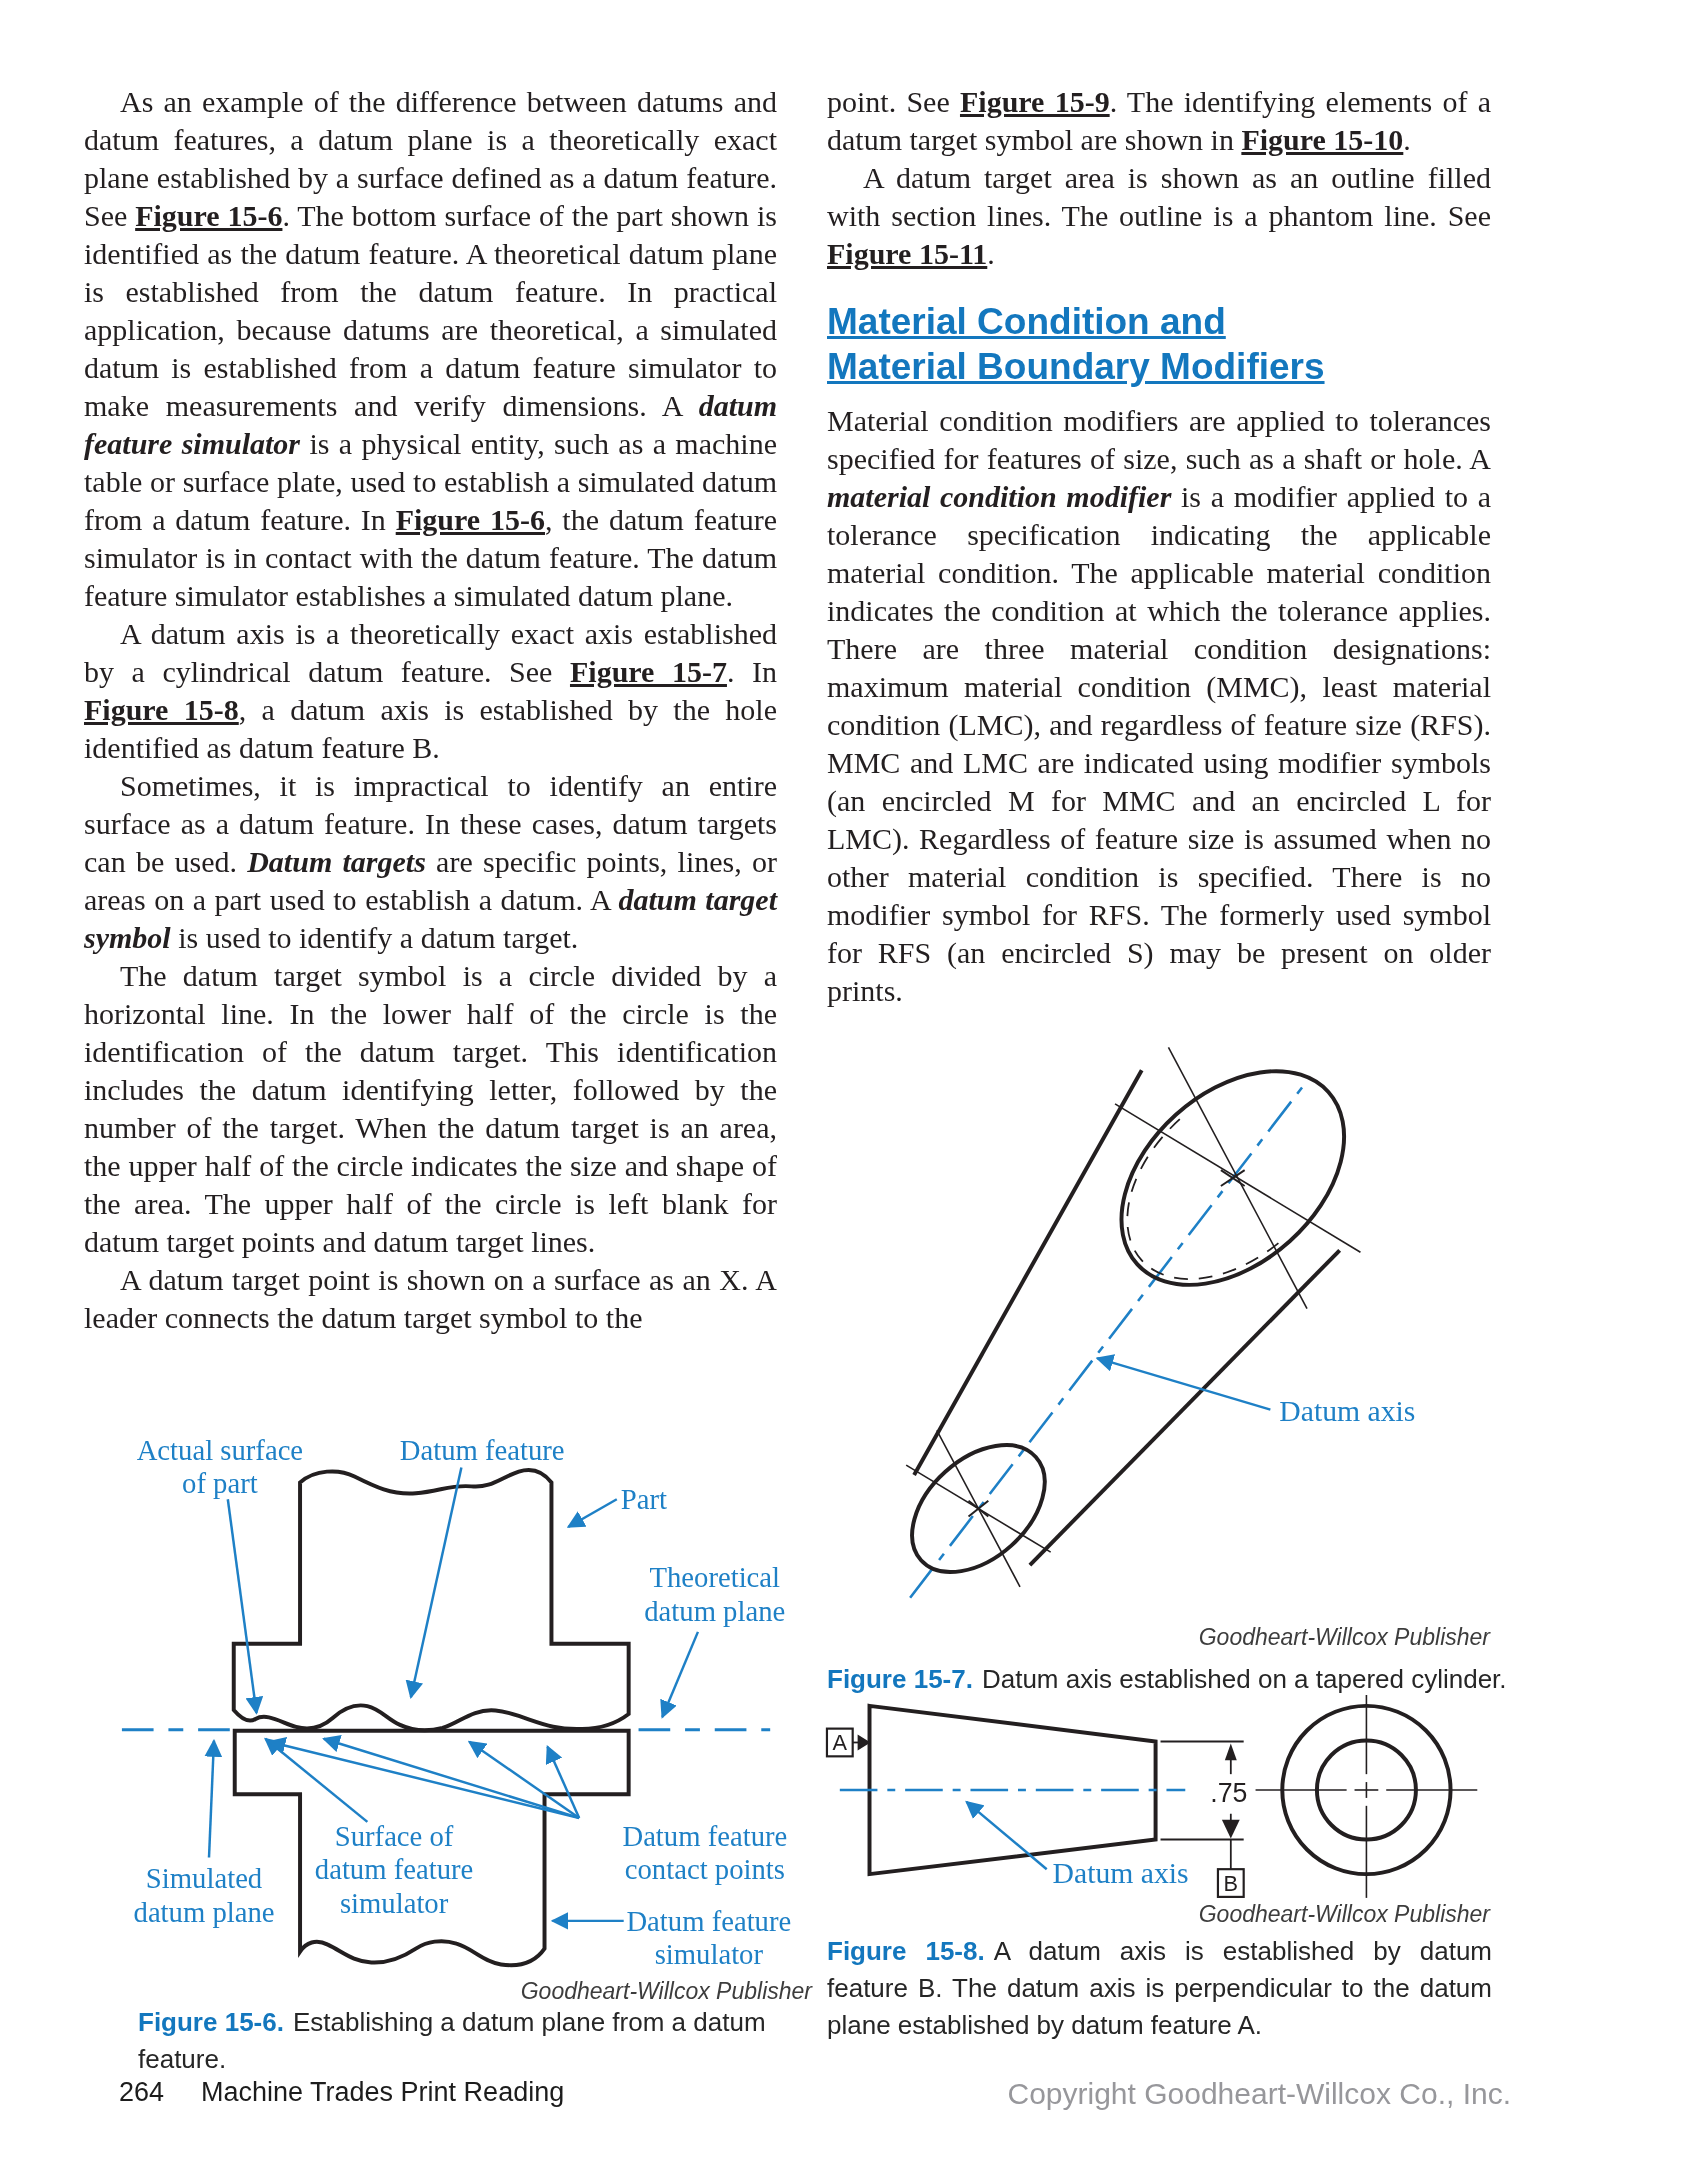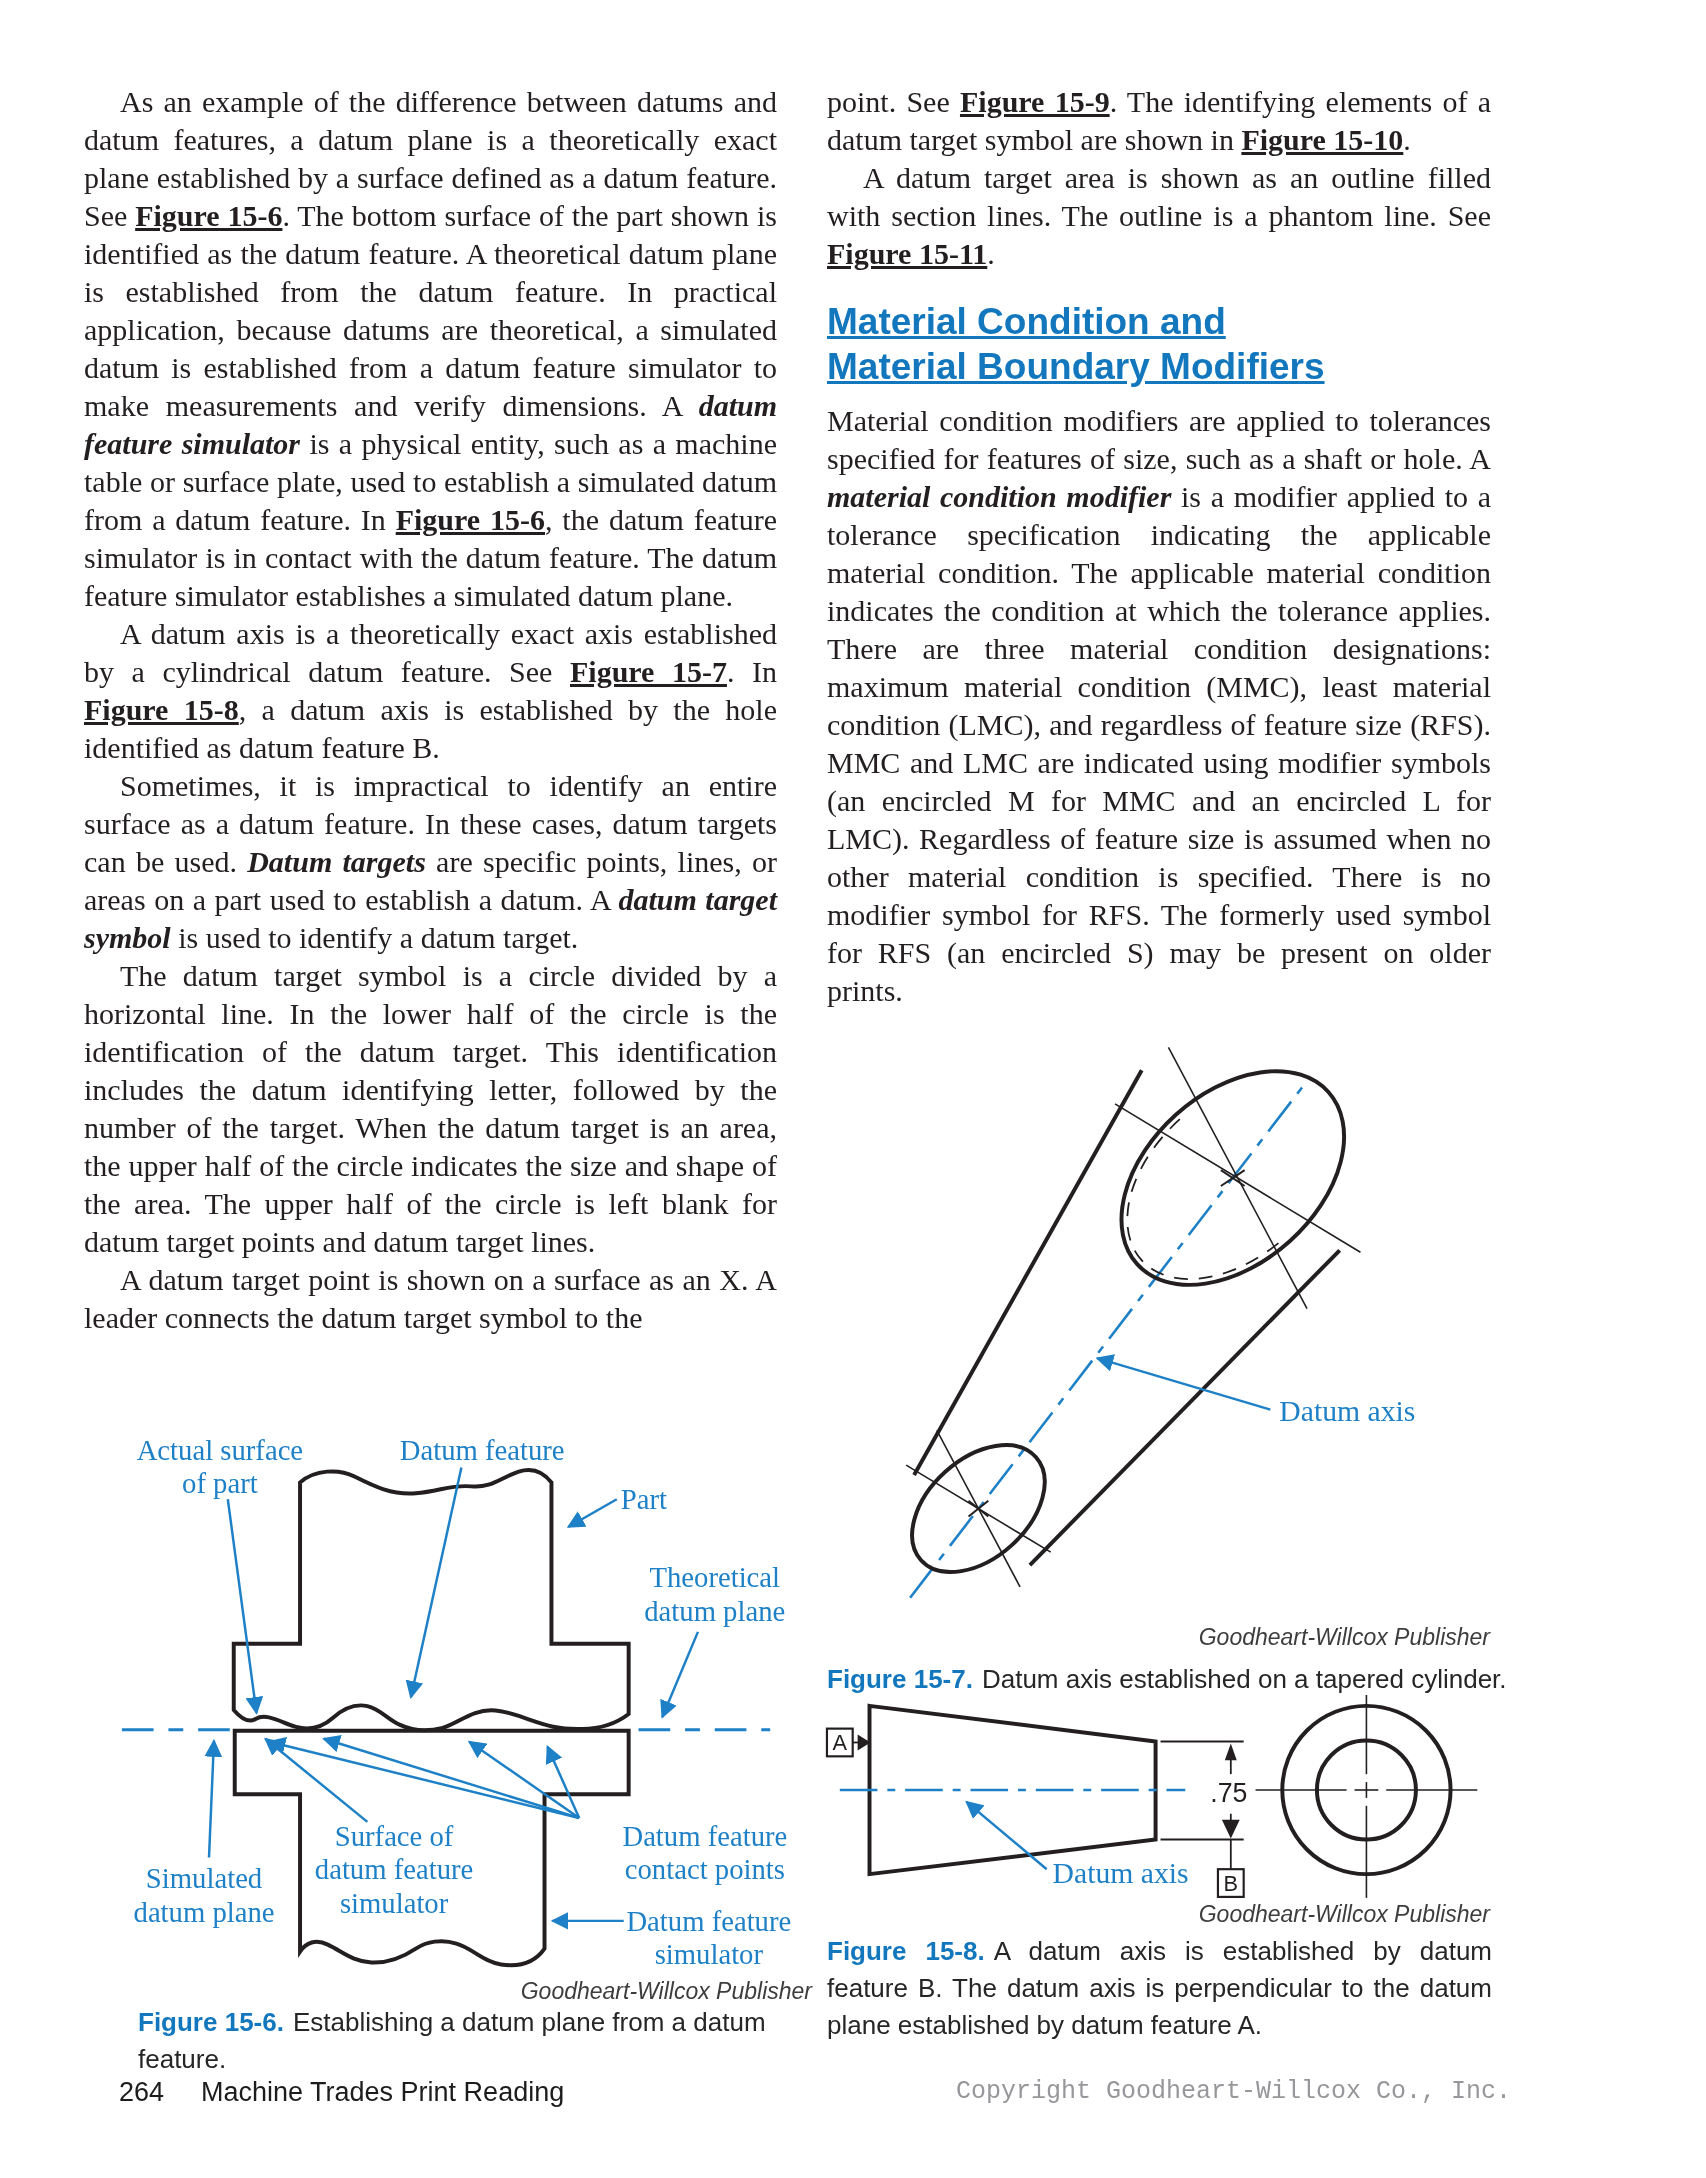--- a/index.html
+++ b/index.html
@@ -24,21 +24,21 @@
            line-height:45px;color:var(--accent);text-align:left;margin:26px 0 13px 0;text-decoration:underline;}
   .fig{position:absolute;}
   .fig svg{display:block;}
   .fig-credit{position:absolute;font-family:"Liberation Sans",sans-serif;font-style:italic;
               font-size:23px;color:var(--credit);text-align:right;}
   .fig-caption{position:absolute;font-family:"Liberation Sans",sans-serif;font-size:26px;
                line-height:37px;color:var(--caption);}
   .fig-caption .cap-label{color:var(--accent);font-weight:bold;margin-right:9px;}
   .fig-caption.just{text-align:justify;}
   .footer-item{position:absolute;font-family:"Liberation Sans",sans-serif;font-size:27px;color:#1c1c1c;}
-  .footer-copy{position:absolute;font-family:Liberation Mono, monospace;font-size:25px;color:var(--copy);
+  .footer-copy{position:absolute;font-family:Liberation Sans, sans-serif;font-size:30px;color:var(--copy);
                right:204px;text-align:right;}
   
   .ink{stroke:#231F20;fill:none;}
   .blue{stroke:var(--figblue);fill:none;}
   text.flabel{font-family:"Liberation Serif",serif;font-size:29px;fill:var(--figblue);}
   text.flabel30{font-family:"Liberation Serif",serif;font-size:30px;fill:var(--figblue);}
   text.dletter{font-family:"Liberation Sans",sans-serif;font-size:22px;fill:#231F20;}
   text.dim{font-family:"Liberation Sans",sans-serif;font-size:27px;fill:#231F20;}
 </style>
 </head>

